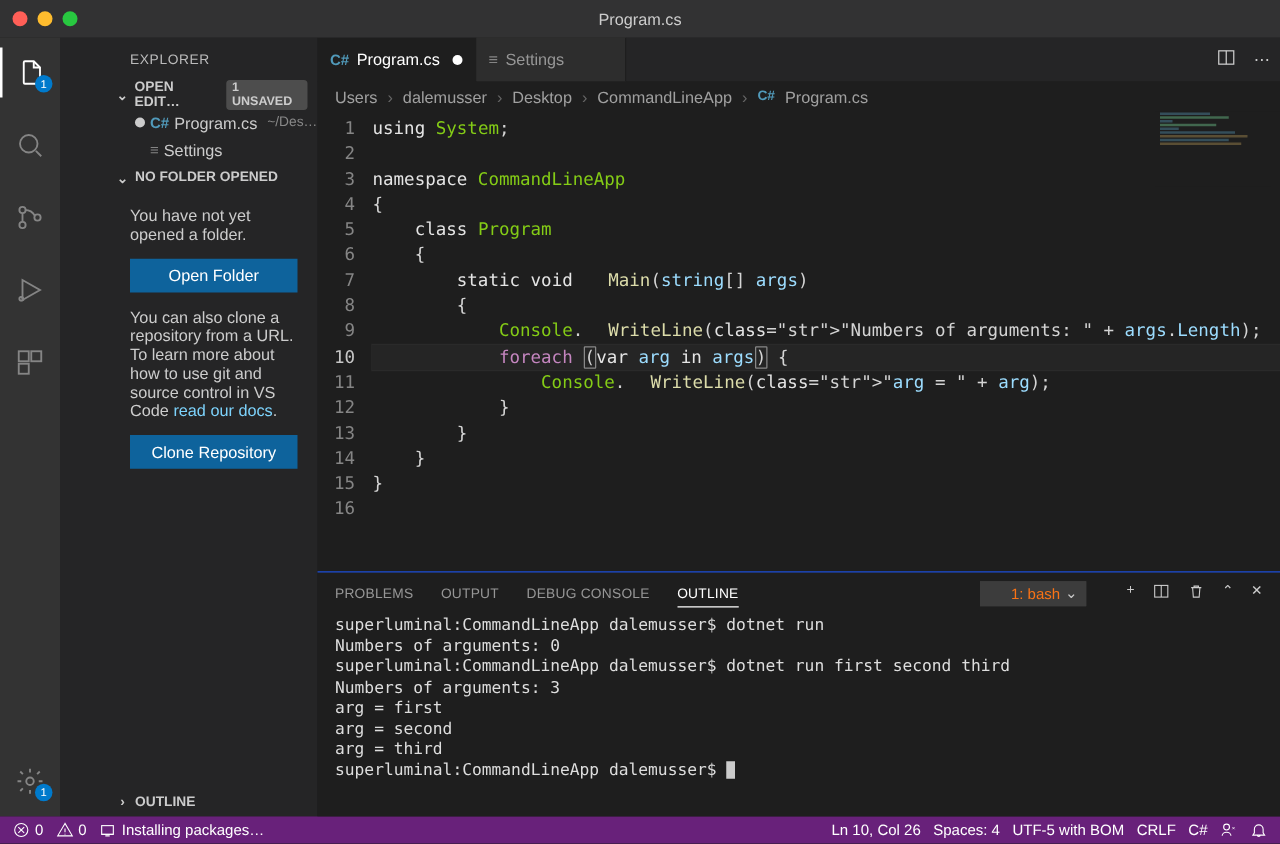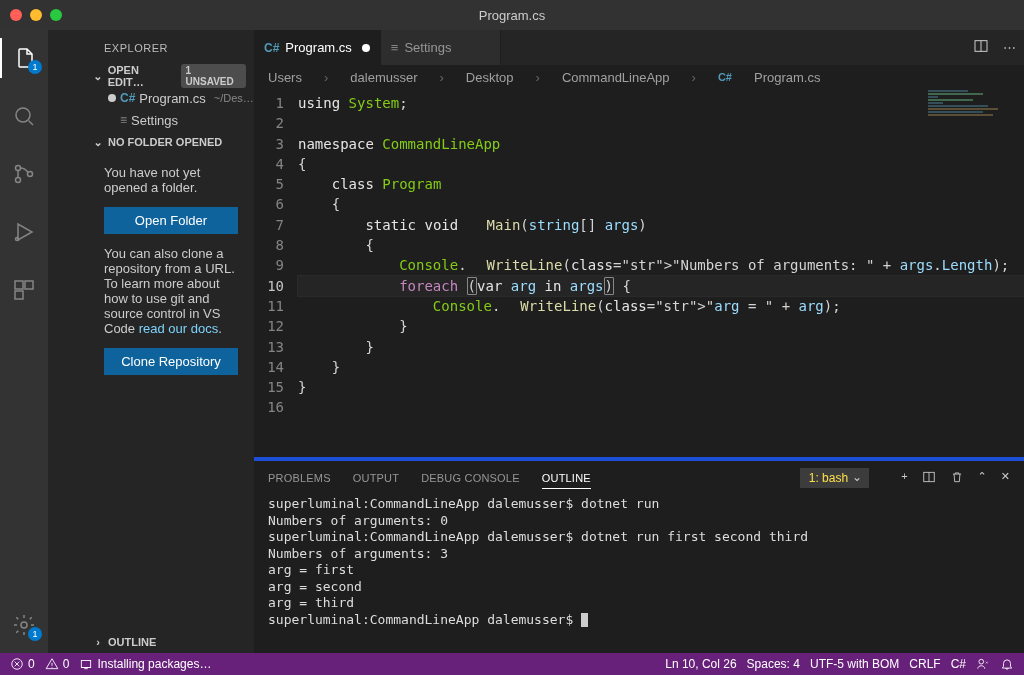--- a/index.html
+++ b/index.html
@@ -115,21 +115,21 @@
     background: #2d2d2d; color: #969696; font-size: 13px;
     border-right: 1px solid #1e1e1e; cursor: pointer; gap: 6px;
     min-width: 120px;
   }
   .tab.active { background: #1e1e1e; color: #fff; }
   .tab-icon { color: #519aba; font-weight: bold; font-size: 12px; }
   .tab-dot { width: 8px; height: 8px; border-radius: 50%; background: #fff; margin-left: 4px; }
   .tab-actions { margin-left: auto; display: flex; align-items: center; padding: 0 8px; gap: 14px; color: #ccc; }
   .breadcrumb {
     height: 24px; display: flex; align-items: center; padding: 0 14px;
-    font-size: 13px; color: #a0a0a0; gap: 22px;
+    font-size: 13px; color: #a0a0a0; gap: 8px;
   }
   .breadcrumb .sep { color: #666; }
   .bc-icon { color: #519aba; font-weight: bold; font-size: 11px; }
   
   .editor-body {
     flex: 1; display: flex; position: relative;
     font-family: Menlo, Consolas, monospace; font-size: 14px;
     overflow: hidden;
   }
   .gutter {
@@ -149,34 +149,34 @@
   .minimap-line { height: 2px; margin: 1px 4px; background: #3a5a6a; }
   
   .kw { color: #e5e5e5; }
   .kw2 { color: #c586c0; }
   .type { color: #84cc16; }
   .fn { color: #dcdcaa; padding-left: 20px; }
   .var { color: #9cdcfe; }
   .bracket-match { border: 1px solid #888; border-radius: 1px; }
   
   .panel {
-    height: 196px; border-top: 4px solid #1d4ed8;
+    height: 196px; border-top: 1px solid #1d4ed8;
     display: flex; flex-direction: column;
     background: #1e1e1e;
   }
   .panel-tabs {
     height: 33px; display: flex; align-items: center;
     padding: 0 14px; gap: 22px; font-size: 11px; color: #969696;
   }
   .panel-tab { cursor: pointer; letter-spacing: 0.2px; }
   .panel-tab.active { color: #fff; border-bottom: 1px solid #fff; padding-bottom: 4px; margin-bottom: -5px; }
   .panel-tabs .spacer { flex: 1; }
   .terminal-select {
-    background: #3c3c3c; color: #fde047; border: 1px solid #3c3c3c;
-    font-size: 12px; padding: 2px 20px 2px 8px; position: relative; cursor: pointer;
+    background: #3c3c3c; color: #f97316; border: 1px solid #3c3c3c;
+    font-size: 12px; padding: 2px 20px 2px 24px; position: relative; cursor: pointer;
     display: flex; align-items: center; gap: 40px;
   }
   .terminal-select::after { content: "⌄"; position: absolute; right: 6px; top: 1px; color: #ccc; }
   .panel-actions { display: flex; gap: 14px; color: #ccc; margin-left: 10px; }
   .panel-actions span { cursor: pointer; }
   .terminal-body {
     flex: 1; font-family: Menlo, Consolas, monospace; font-size: 13px;
     color: #ddd; padding: 2px 14px; white-space: pre; line-height: 16.5px;
     overflow: hidden;
   }

